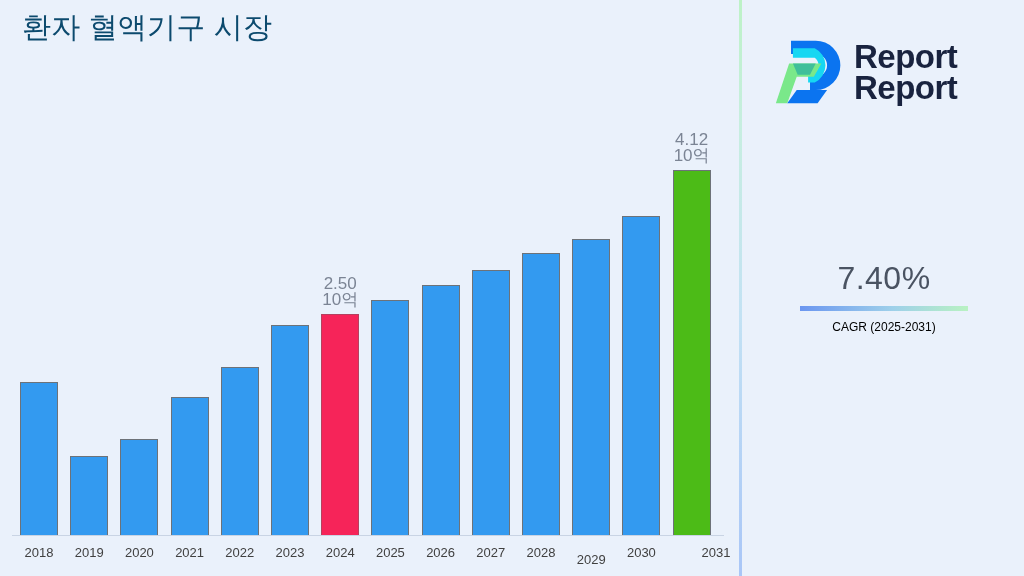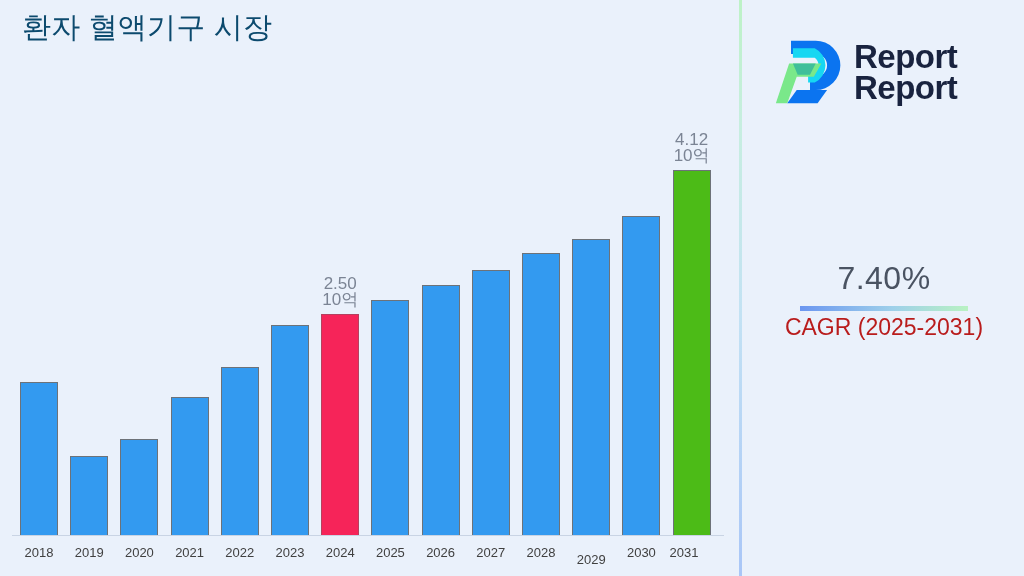--- a/index.html
+++ b/index.html
@@ -118,22 +118,22 @@
     color: #4a5362;
     letter-spacing: 0.5px;
     line-height: 52px;
   }
   #cagr-rule {
     margin: 2px auto 4px auto;
     width: 168px; height: 5px;
     background: linear-gradient(to right, #6b96f0 0%, #9ed0ea 55%, #b9f2c2 100%);
   }
   #cagr-caption {
-    font-size: 23px;
-    color: #b91c1c;
+    font-size: 12px;
+    color: #000000;
     line-height: 24px;
   }
 </style>
 </head>
 <body>
 
 <div id="stage">
 
   <div id="chart-panel">
 
@@ -166,21 +166,21 @@
         <div class="tick-label" style="left: 415.6px; width: 50px;">2026</div>
         <div class="bar blue" style="left: 471.8px; width: 38px; top: 269.565px; height: 265.435px;"></div>
         <div class="tick-label" style="left: 465.8px; width: 50px;">2027</div>
         <div class="bar blue" style="left: 522px; width: 38px; top: 252.754px; height: 282.246px;"></div>
         <div class="tick-label" style="left: 516px; width: 50px;">2028</div>
         <div class="bar blue" style="left: 572.2px; width: 38px; top: 238.598px; height: 296.402px;"></div>
         <div class="tick-label" style="left: 566.2px; width: 50px; margin-top: 7px;">2029</div>
         <div class="bar blue" style="left: 622.4px; width: 38px; top: 216.478px; height: 318.522px;"></div>
         <div class="tick-label" style="left: 616.4px; width: 50px;">2030</div>
         <div class="bar green" style="left: 672.6px; width: 38px; top: 170.47px; height: 364.53px;"></div>
-        <div class="tick-label" style="left: 659px; width: 50px;">2031</div>
+        <div class="tick-label" style="left: 691px; width: 50px;">2031</div>
         <div class="bar-label" style="left: 651.6px; width: 80px; top: 132.47px;">
           <div>4.12</div>
           <div>10억</div>
         </div>
       </div>
   </div>
 
   <div id="divider"></div>
 
   <div id="right-panel">

